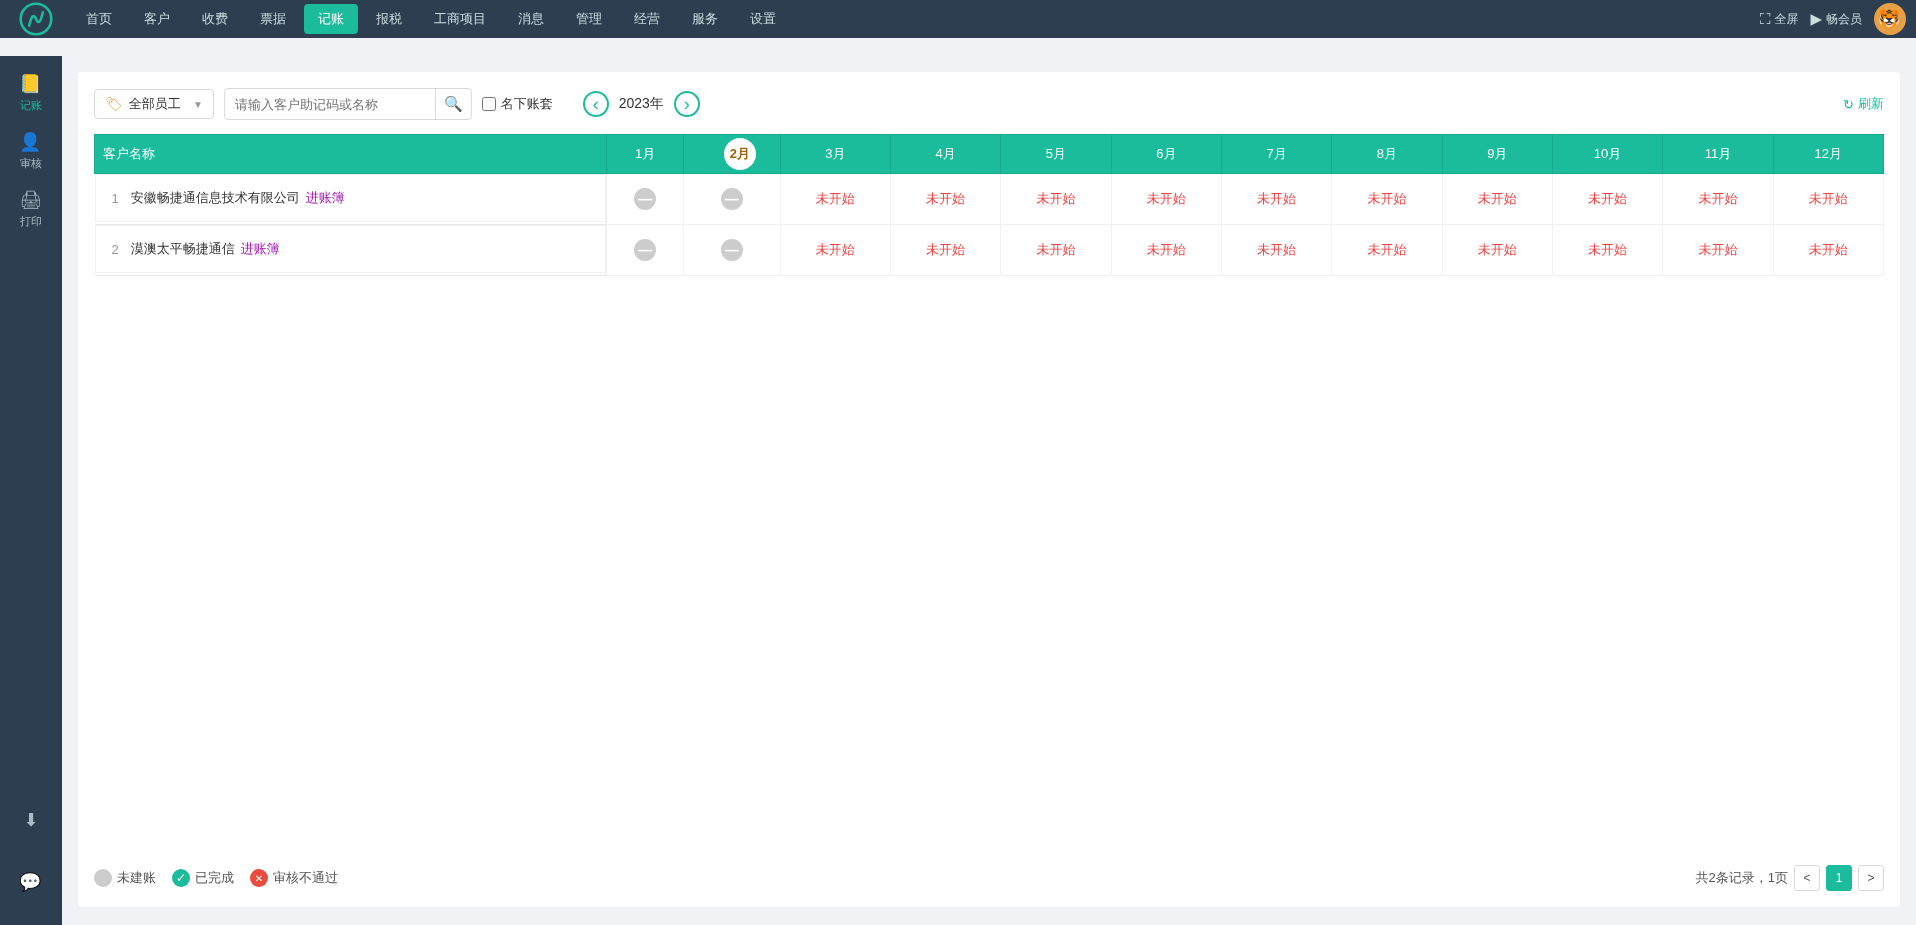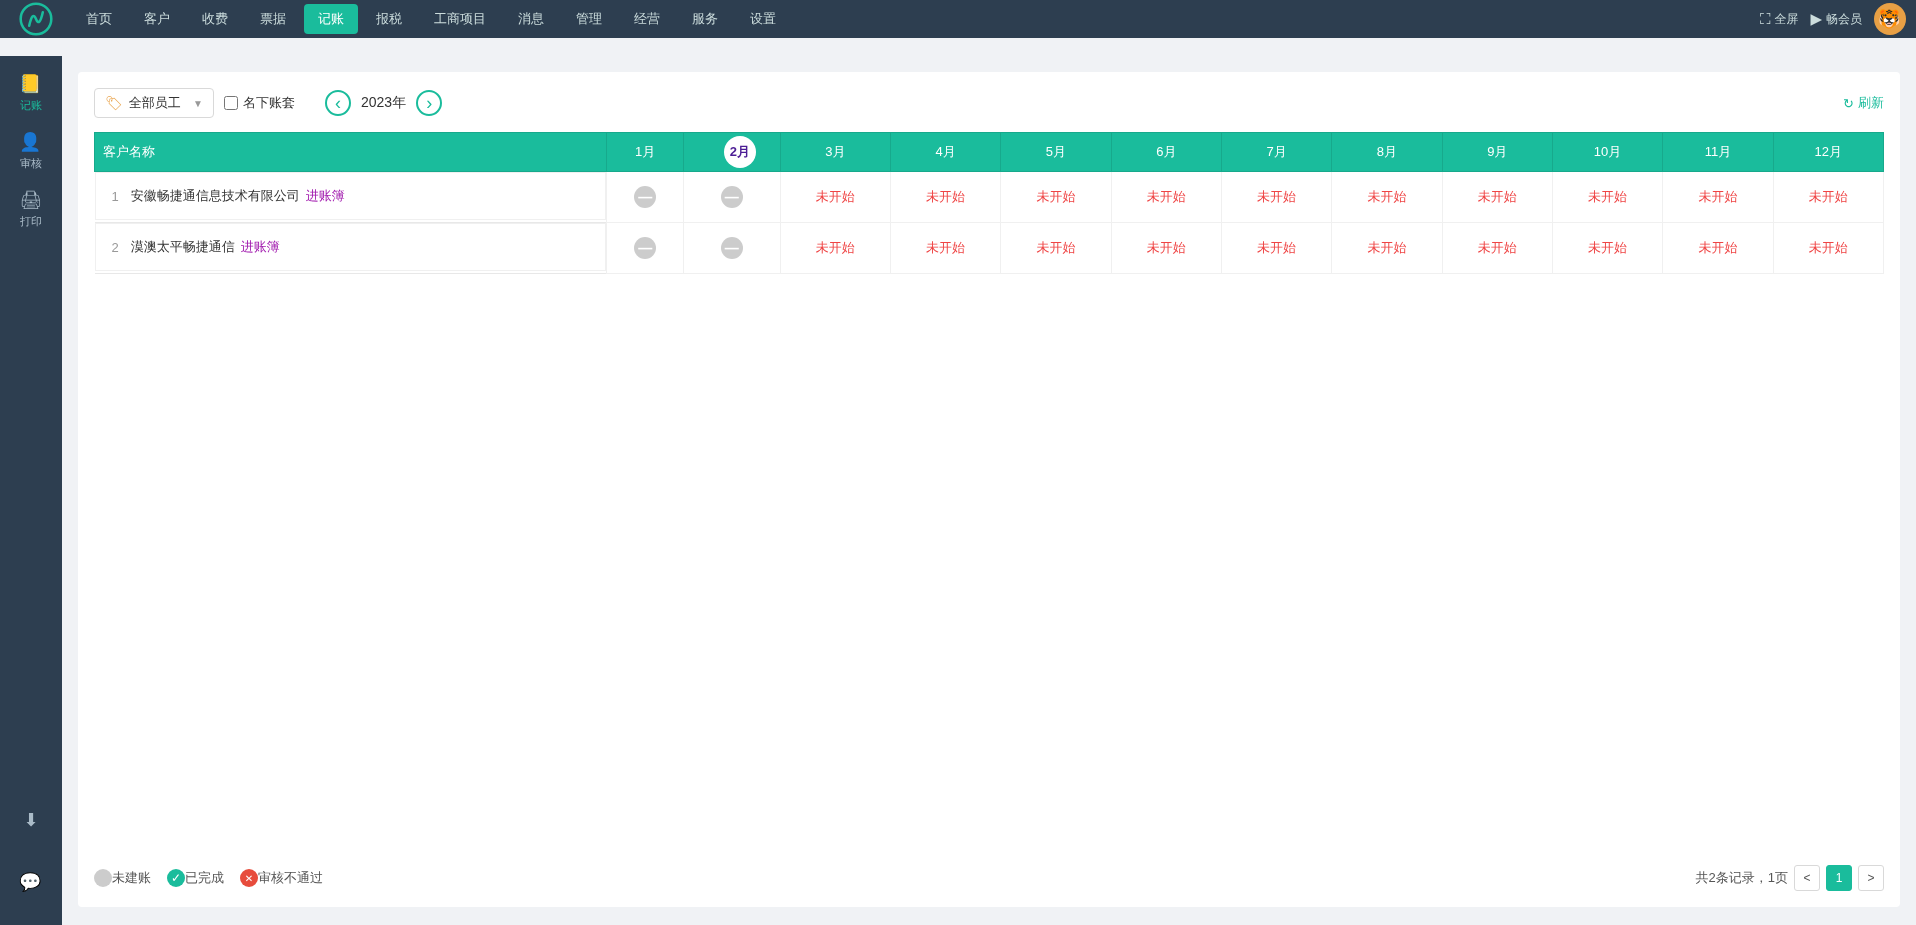--- a/index.html
+++ b/index.html
@@ -250,21 +250,21 @@
     .account-table thead th.col-name {
       text-align: left;
       min-width: 260px;
     }
     .month-circle {
       display: inline-flex;
       align-items: center;
       justify-content: center;
       width: 32px; height: 32px;
       background: #fff;
-      color: #4c1d95;
+      color: #a16207;
       border-radius: 50%;
       font-weight: bold;
       margin-left: 16px;
     }
     .account-table tbody tr {
       border-bottom: 1px solid #e8e8e8;
       background: #fff;
     }
     .account-table tbody td {
       padding: 14px 8px;
@@ -313,20 +313,21 @@
       align-items: center;
       padding-top: 12px;
       margin-top: auto;
       gap: 16px;
       font-size: 13px;
       color: #555;
     }
     .legend-item {
       display: flex;
       align-items: flex-start;
+      gap: 5px;
     }
     .legend-dot-gray {
       width: 18px; height: 18px;
       background: #ccc;
       border-radius: 50%;
     }
     .legend-dot-green {
       width: 18px; height: 18px;
       background: #1abc9c;
       border-radius: 50%;
@@ -434,20 +435,24 @@
 </div>
 
 <div class="main-content">
   <div class="content-card">
 
     <div class="toolbar">
       <div class="employee-select">
         <span class="emp-icon">🏷</span>
         <span>全部员工</span>
         <span class="arrow">▼</span>
+      </div>
+      <div class="search-input-wrapper">
+        <input class="search-input" type="text" placeholder="请输入客户助记码或名称" style="">
+        <button class="search-btn">🔍</button>
       </div>
       <label class="checkbox-label">
         <input type="checkbox" style="">
         <span>名下账套</span>
       </label>
       <div class="year-nav">
         <button class="year-nav-btn">‹</button>
         <span class="year-label">2023年</span>
         <button class="year-nav-btn">›</button>
       </div>

